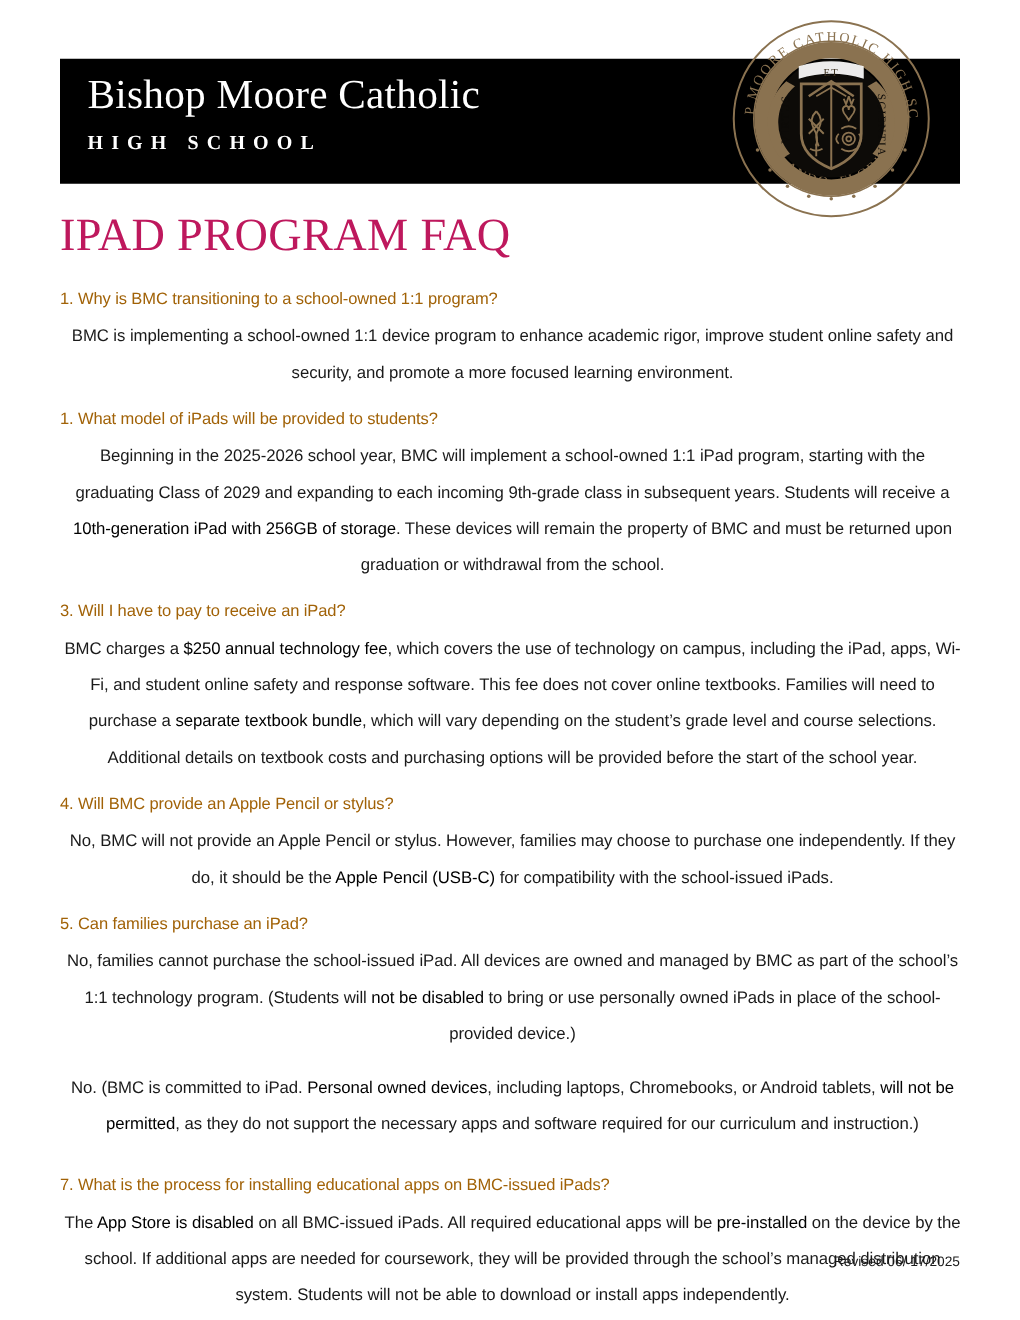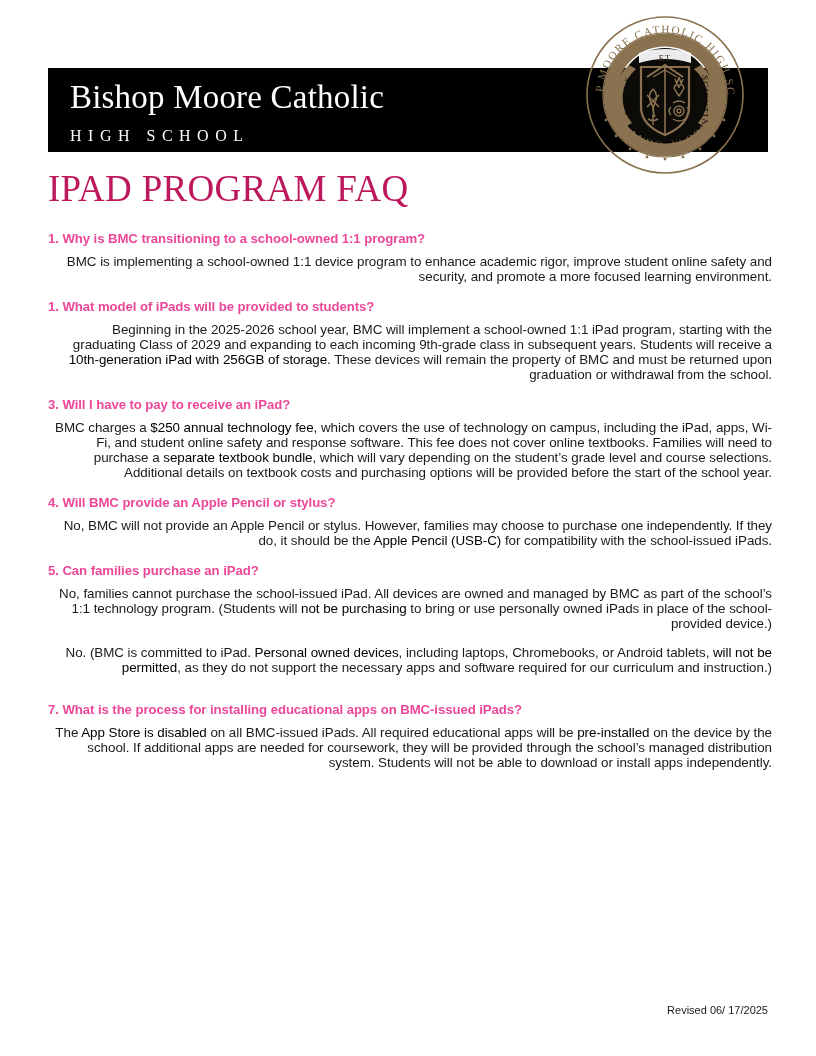--- a/index.html
+++ b/index.html
@@ -22,23 +22,22 @@
     left: 0;
     top: 0;
     width: 816px;
     height: 190px;
   }
   .banner {
     position: absolute;
     left: 48px;
     top: 47px;
     width: 720px;
-    height: 84px;
+    height: 100px;
     background: #000000;
-    margin-top: 21px;
   }
   .banner-text {
     position: absolute;
     left: 22px;
     top: 9px;
   }
   .school-name {
     font-family: "Liberation Serif", "DejaVu Serif", serif;
     font-size: 33px;
     line-height: 40px;
@@ -47,20 +46,21 @@
     white-space: nowrap;
   }
   .school-sub {
     font-family: "Liberation Serif", "DejaVu Serif", serif;
     font-size: 16px;
     line-height: 22px;
     color: #ffffff;
     letter-spacing: 6.5px;
     margin-top: 8px;
     white-space: nowrap;
+    font-weight: bold;
   }
 
   
   .seal {
     position: absolute;
     left: 585px;
     top: 15px;
     width: 160px;
     height: 160px;
   }
@@ -85,31 +85,31 @@
     left: 48px;
     top: 230px;
     width: 724px;
   }
   .faq-item { margin-bottom: 14px; }
   .faq-item:last-child { margin-bottom: 0; margin-top: 26px; }
 
   .q {
     font-size: 13.2px;
     line-height: 17px;
-    font-weight: bold;
-    color: #ec4899;
+    font-weight: normal;
+    color: #a16207;
     letter-spacing: -0.08px;
     margin-bottom: 7px;
   }
   .a {
     font-size: 13.4px;
-    line-height: 15px;
+    line-height: 29px;
     color: #1a1a1a;
     letter-spacing: -0.05px;
-    text-align: right;
+    text-align: center;
   }
   .a b { font-weight: normal; color: #000; }
 
   
   .footer {
     position: absolute;
     right: 48px;
     top: 1003px;
     font-size: 11px;
     line-height: 14px;
@@ -214,21 +214,21 @@
     <div class="faq-item">
       <div class="q">3. Will I have to pay to receive an iPad?</div>
       <div class="a"><span>BMC charges a </span><b>$250 annual technology fee</b><span>, which covers the use of technology on campus, including the iPad, apps, Wi-Fi, and student online safety and response software. This fee does not cover online textbooks. Families will need to purchase a </span><b>separate textbook bundle</b><span>, which will vary depending on the student’s grade level and course selections. Additional details on textbook costs and purchasing options will be provided before the start of the school year.</span></div>
     </div>
     <div class="faq-item">
       <div class="q">4. Will BMC provide an Apple Pencil or stylus?</div>
       <div class="a"><span>No, BMC will not provide an Apple Pencil or stylus. However, families may choose to purchase one independently. If they do, it should be the </span><b>Apple Pencil (USB-C)</b><span> for compatibility with the school-issued iPads.</span></div>
     </div>
     <div class="faq-item">
       <div class="q">5. Can families purchase an iPad?</div>
-      <div class="a"><span>No, families cannot purchase the school-issued iPad. All devices are owned and managed by BMC as part of the school’s 1:1 technology program. (Students will </span><b>not be purchasing</b><span> to bring or use personally owned iPads in place of the school-provided device.)</span></div>
+      <div class="a"><span>No, families cannot purchase the school-issued iPad. All devices are owned and managed by BMC as part of the school’s 1:1 technology program. (Students will </span><b>not be disabled</b><span> to bring or use personally owned iPads in place of the school-provided device.)</span></div>
     </div>
     <div class="faq-item">
       <div class="a"><span>No. (BMC is committed to iPad. </span><b>Personal owned devices</b><span>, including laptops, Chromebooks, or Android tablets, </span><b>will not be permitted</b><span>, as they do not support the necessary apps and software required for our curriculum and instruction.)</span></div>
     </div>
     <div class="faq-item">
       <div class="q">7. What is the process for installing educational apps on BMC-issued iPads?</div>
       <div class="a"><span>The </span><b>App Store is disabled</b><span> on all BMC-issued iPads. All required educational apps will be </span><b>pre-installed</b><span> on the device by the school. If additional apps are needed for coursework, they will be provided through the school’s managed distribution system. Students will not be able to download or install apps independently.</span></div>
     </div>
   </div>
 

